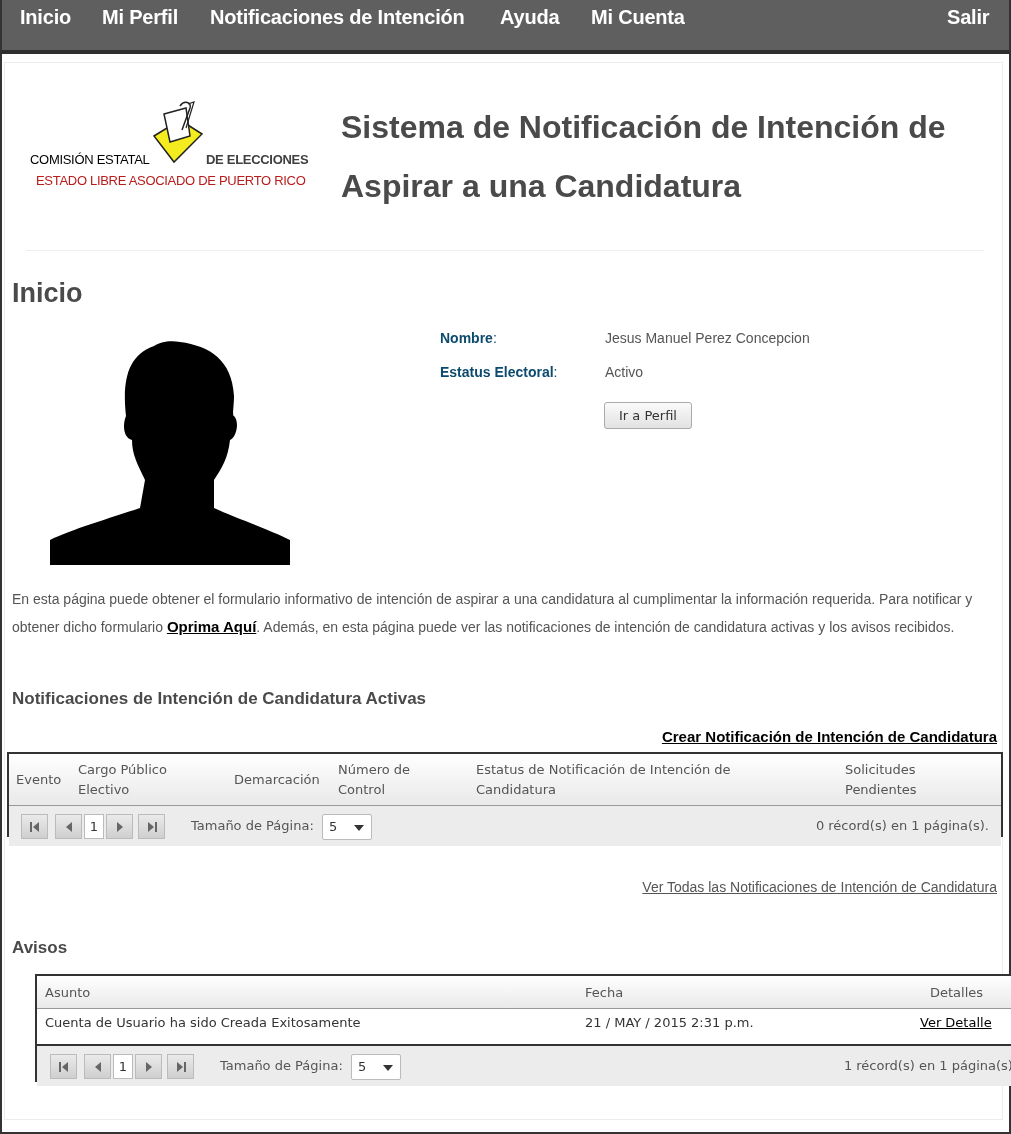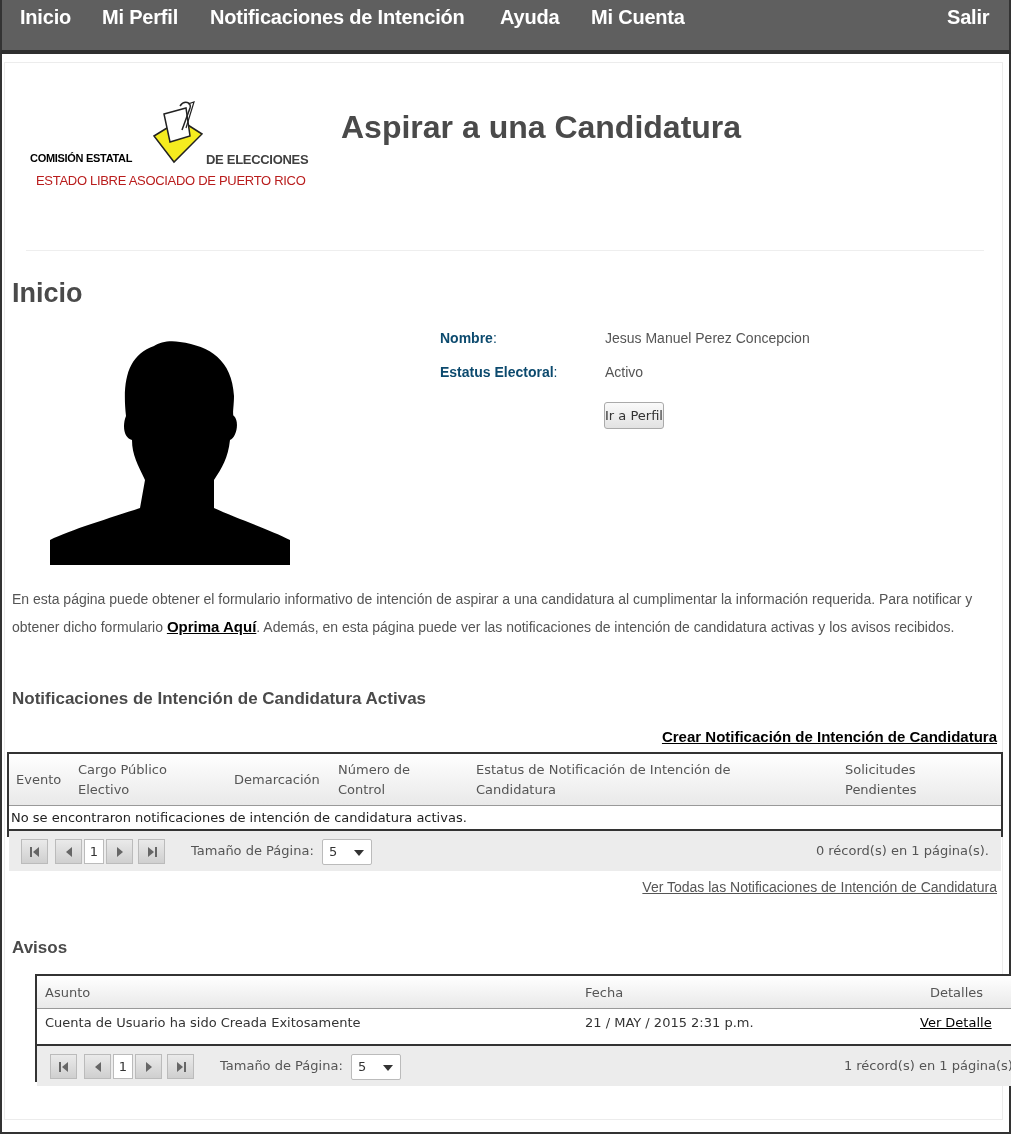--- a/index.html
+++ b/index.html
@@ -3,32 +3,32 @@
 <meta charset="utf-8">
 <style>
   * { box-sizing: border-box; margin: 0; padding: 0; }
   html, body { width: 1011px; height: 1134px; background: #ffffff; overflow: hidden; }
   body { font-family: "Liberation Sans", sans-serif; color: #555; position: relative; }
   .frame { position: absolute; left: 0; top: 0; width: 1011px; height: 1134px; border: 2px solid #333; border-top: none; }
   .topnav { position: absolute; left: 0; top: 0; width: 1011px; height: 54px; background: #5f5f5f; border-bottom: 4px solid #2e2e2e; border-left: 2px solid #333; border-right: 2px solid #333; }
   .topnav a { position: absolute; top: 6px; color: #fff; font-weight: bold; font-size: 20px; text-decoration: none; cursor: pointer; letter-spacing: -0.2px; }
   .page { position: absolute; left: 4px; top: 62px; width: 999px; height: 1058px; border: 1px solid #ececec; background: #fff; }
   .logo { position: absolute; left: 26px; top: 100px; width: 290px; height: 100px; }
-  .logo .l1 { position: absolute; left: 4px; top: 52px; font-size: 11px; font-weight: bold; color: #000; letter-spacing: -0.3px; }
+  .logo .l1 { position: absolute; left: 4px; top: 52px; font-size: 13px; font-weight: normal; color: #000; letter-spacing: -0.3px; }
   .logo .l1b { position: absolute; left: 180px; top: 52px; font-size: 13px; font-weight: bold; color: #404040; letter-spacing: -0.3px; }
   .logo .l2 { position: absolute; left: 10px; top: 73px; font-size: 13px; color: #b91c1c; letter-spacing: -0.3px; }
   .logo svg { position: absolute; left: 124px; top: 0; }
   .app-title { position: absolute; left: 341px; top: 98px; width: 650px; font-size: 32px; font-weight: bold; color: #4a4a4a; line-height: 59px; }
   .hr { position: absolute; left: 26px; top: 250px; width: 958px; height: 1px; background: #eeeeee; }
   .h-inicio { position: absolute; left: 12px; top: 278px; font-size: 27px; font-weight: bold; color: #4a4a4a; }
   .avatar { position: absolute; left: 50px; top: 340px; width: 240px; height: 225px; }
   .info-label { position: absolute; font-size: 14px; font-weight: bold; color: #0c4a6e; }
   .info-colon { font-weight: normal; }
   .info-val { position: absolute; font-size: 14px; color: #555; }
-  .btn { position: absolute; left: 604px; top: 402px; width: 60px; height: 27px; border: 1px solid #aaa; border-radius: 3px; background: linear-gradient(#fafafa, #e2e2e2); font-family: "DejaVu Sans", sans-serif; font-size: 13px; color: #333; cursor: pointer; }
+  .btn { position: absolute; left: 604px; top: 402px; width: 88px; height: 27px; border: 1px solid #aaa; border-radius: 3px; background: linear-gradient(#fafafa, #e2e2e2); font-family: "DejaVu Sans", sans-serif; font-size: 13px; color: #333; cursor: pointer; }
   .desc { position: absolute; left: 12px; top: 586px; width: 985px; font-size: 14px; line-height: 27px; color: #555; }
   .desc a { color: #000; font-weight: bold; font-size: 15px; text-decoration: underline; cursor: pointer; }
   .h-section { position: absolute; left: 12px; font-size: 17px; font-weight: bold; color: #4a4a4a; }
   .link-right { position: absolute; right: 14px; font-size: 14px; color: #000; text-decoration: underline; cursor: pointer; }
   .link-create { font-weight: bold; font-size: 15px; }
   .link-all { color: #555; font-weight: normal; }
   .grid { position: absolute; left: 7px; width: 996px; border: 2px solid #333; background: #fff; font-family: "DejaVu Sans", sans-serif; font-size: 13px; color: #555; }
   .grid .head { position: relative; background: linear-gradient(#ffffff, #e9e9e9); border-bottom: 1px solid #999; }
   .grid .head span { position: absolute; line-height: 20px; }
   .grid .row { position: relative; border-bottom: 2px solid #333; }
@@ -64,20 +64,21 @@
     <polygon points="14,14 36,8 40,36 20,42" fill="#fff" stroke="#222" stroke-width="1.5"></polygon>
     <path d="M30,6 C34,0 42,2 40,8 L32,30" fill="none" stroke="#222" stroke-width="1.5"></path>
     <path d="M38,4 L44,2 L36,28" fill="none" stroke="#222" stroke-width="1.2"></path>
   </svg>
   <span class="l1">COMISIÓN ESTATAL</span>
   <span class="l1b">DE ELECCIONES</span>
   <span class="l2">ESTADO LIBRE ASOCIADO DE PUERTO RICO</span>
 </div>
 
 <div class="app-title">
+  <div>Sistema de Notificación de Intención de</div>
   <div>Aspirar a una Candidatura</div>
 </div>
 
 <div class="hr"></div>
 
 <h1 class="h-inicio">Inicio</h1>
 
 <svg class="avatar" viewBox="0 0 240 225">
   <path d="M0,225 L0,200 C20,190 60,178 90,168 L95,140 C88,125 82,115 82,100 C74,98 72,86 76,76 C72,40 78,15 104,6 C110,2 120,0 130,2 C160,6 182,20 184,56 C184,66 182,76 184,76 C190,82 186,98 180,100 C178,118 172,128 164,140 L164,168 C186,178 220,190 240,200 L240,225 Z" fill="#000"></path>
 </svg>
@@ -95,21 +96,20 @@
 
 <div class="grid" style="top:752px;height:85px;">
   <div class="head" style="height:52px;">
     <span style="left:7px;top:16px;">Evento</span>
     <span style="left:69px;top:6px;width:130px;"><span style="position:static">Cargo Público</span><br><span style="position:static">Electivo</span></span>
     <span style="left:225px;top:16px;">Demarcación</span>
     <span style="left:329px;top:6px;width:110px;"><span style="position:static">Número de</span><br><span style="position:static">Control</span></span>
     <span style="left:467px;top:6px;width:300px;"><span style="position:static">Estatus de Notificación de Intención de</span><br><span style="position:static">Candidatura</span></span>
     <span style="left:836px;top:6px;width:110px;"><span style="position:static">Solicitudes</span><br><span style="position:static">Pendientes</span></span>
   </div>
-  <div class="row" style="height:25px;color:#222;padding-left:2px;line-height:23px;">No se encontraron notificaciones de intención de candidatura activas.</div>
   <div class="pager">
     <div class="pbtn" style="left:12px;">
         <svg width="12" height="12">
           <rect x="1" y="1" width="2" height="10" fill="#666"></rect>
           <polygon points="10,1 4,6 10,11" fill="#666"></polygon>
         </svg>
       </div>
     <div class="pbtn" style="left:46px;">
         <svg width="12" height="12">
           <polygon points="9,1 3,6 9,11" fill="#666"></polygon>

